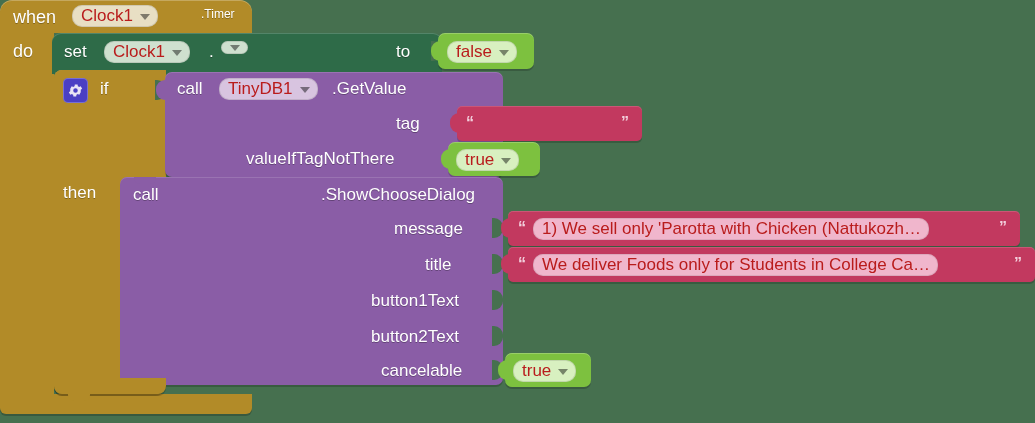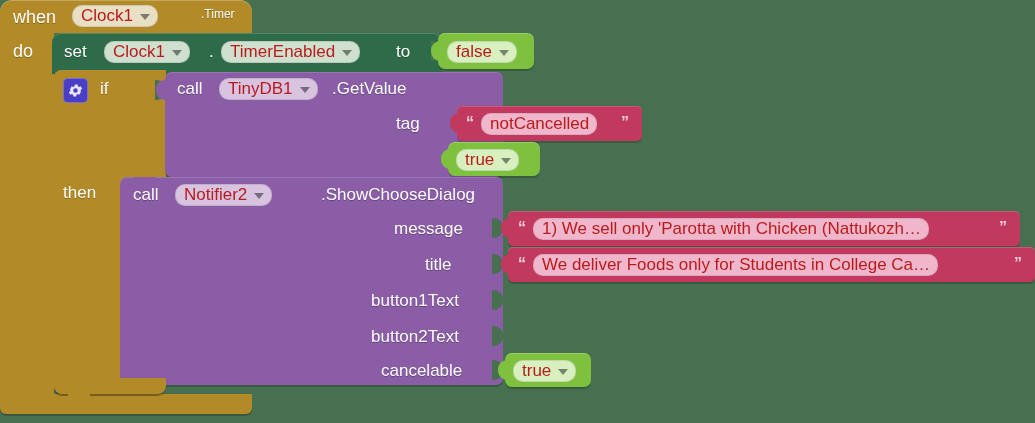--- a/index.html
+++ b/index.html
@@ -120,21 +120,20 @@
   <div class="blk green" style="left:52px;top:60px;width:390px;height:14px;border-radius:0;box-shadow:none;"></div>
   <div class="notch" style="left:66px;top:70px;background:#2e6b48;"></div>
 
   <div class="lbl" style="left:64px;top:43px;">set</div>
   <div class="field f-green" style="left:104px;top:41px;">
     <span>Clock1</span>
     <span class="tri"></span>
   </div>
   <div class="lbl" style="left:209px;top:43px;">.</div>
   <div class="field f-green" style="left:221px;top:41px;">
-    <span>TimerEnabled</span>
     <span class="tri"></span>
   </div>
   <div class="lbl" style="left:396px;top:43px;">to</div>
 
   <div class="socket" style="left:431px;top:41px;"></div>
 
   <div class="blk lgreenblk" style="left:438px;top:33px;width:96px;height:36px;"></div>
   <div class="plug" style="left:431px;top:41px;background:#7dc13f;border-radius:9px 0 0 9px;"></div>
   <div class="field f-lgreen" style="left:447px;top:41px;">
     <span>false</span>
@@ -163,41 +162,35 @@
     <span>TinyDB1</span>
     <span class="tri"></span>
   </div>
   <div class="lbl" style="left:332px;top:80px;">.GetValue</div>
 
   <div class="lbl" style="left:396px;top:115px;">tag</div>
   <div class="socket" style="left:492px;top:113px;"></div>
   <div class="blk pinkblk" style="left:457px;top:106px;width:185px;height:35px;"></div>
   <div class="plug" style="left:450px;top:113px;background:#c2395f;"></div>
   <div class="quote" style="left:466px;top:115px;">“</div>
-  <div class="field f-pink" style="left:481px;top:113px;">
-    <span>notCancelled</span>
-  </div>
   <div class="quote" style="left:621px;top:115px;">”</div>
 
+  <div class="lbl" style="left:246px;top:150px;">valueIfTagNotThere</div>
   <div class="socket" style="left:492px;top:148px;"></div>
   <div class="blk lgreenblk" style="left:448px;top:142px;width:92px;height:34px;"></div>
   <div class="plug" style="left:441px;top:149px;background:#7dc13f;"></div>
   <div class="field f-lgreen" style="left:456px;top:149px;">
     <span>true</span>
     <span class="tri"></span>
   </div>
 
   <div class="blk purple" style="left:120px;top:177px;width:383px;height:208px;"></div>
   <div class="notch" style="left:134px;top:177px;background:#8a5da6;"></div>
 
   <div class="lbl" style="left:133px;top:186px;">call</div>
-  <div class="field f-purple" style="left:175px;top:184px;">
-    <span>Notifier2</span>
-    <span class="tri"></span>
-  </div>
   <div class="lbl" style="left:293px;top:186px;margin-left:28px;">.ShowChooseDialog</div>
 
   <div class="lbl" style="left:394px;top:220px;">message</div>
   <div class="socket" style="left:492px;top:218px;"></div>
   <div class="blk pinkblk" style="left:508px;top:211px;width:512px;height:35px;"></div>
   <div class="plug" style="left:501px;top:218px;background:#c2395f;"></div>
   <div class="quote" style="left:518px;top:220px;">“</div>
   <div class="field f-pink" style="left:533px;top:218px;max-width:455px;overflow:hidden;">
     <span>1) We sell only 'Parotta with Chicken (Nattukozh…</span>
   </div>

